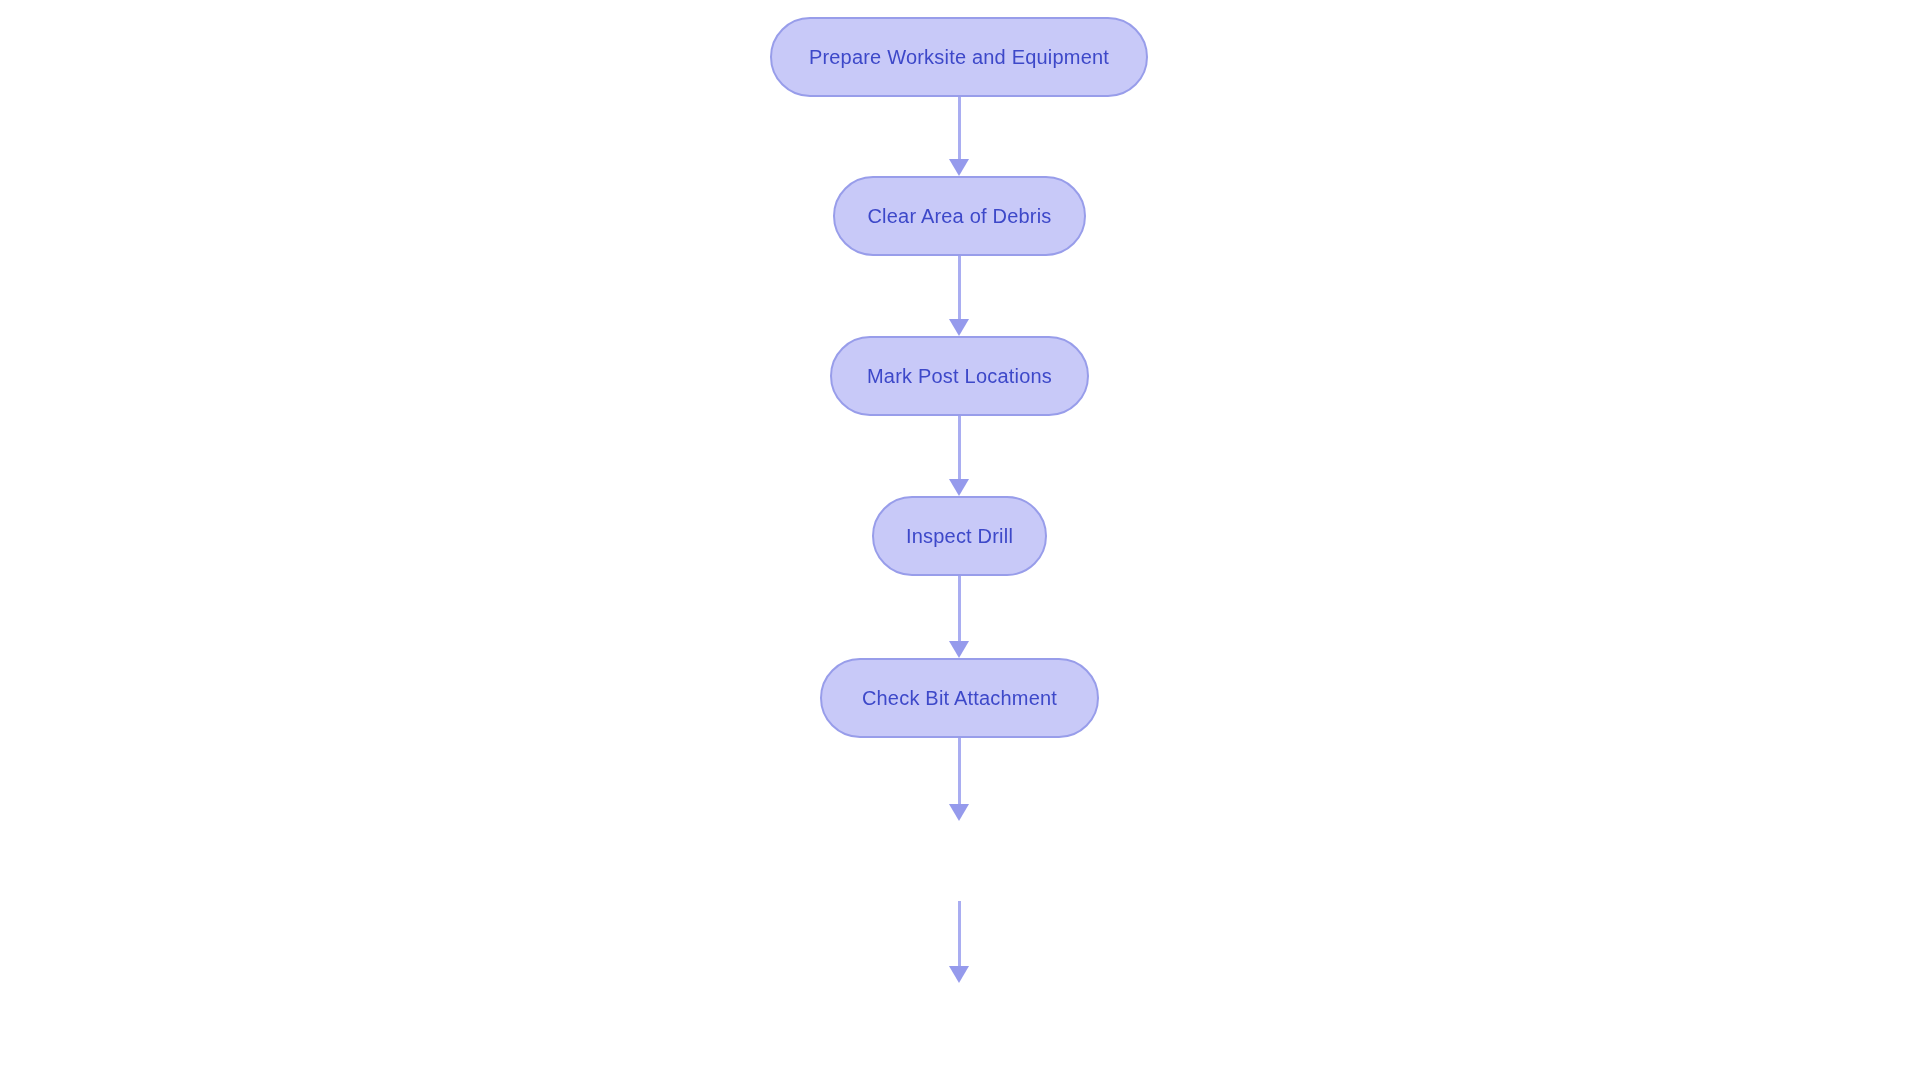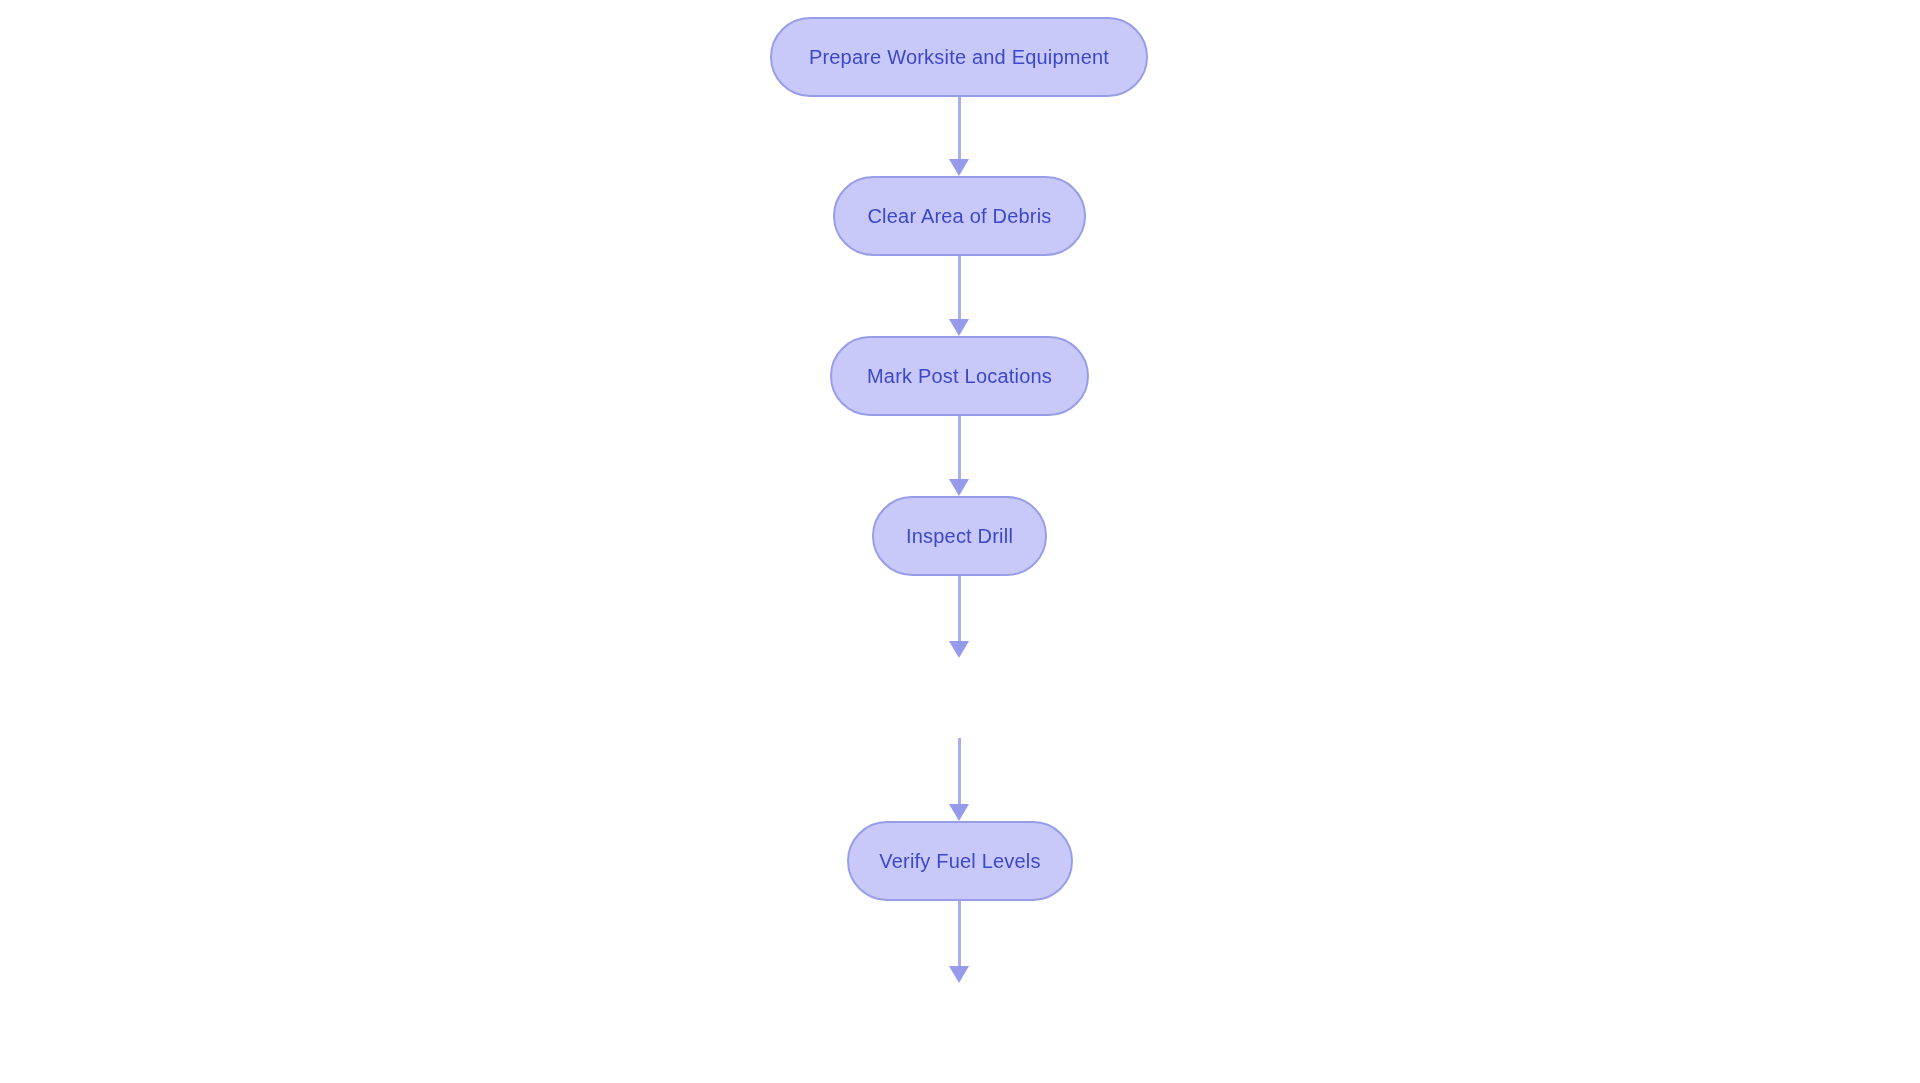--- a/index.html
+++ b/index.html
@@ -65,24 +65,24 @@
   </div>
 
   <div class="node" style="left:872px; top:496px; width:175px;">
     <span>Inspect Drill</span>
   </div>
 
   <div class="node" style="left:830px; top:336px; width:259px;">
     <span>Mark Post Locations</span>
   </div>
 
+  <div class="node" style="left:820px; top:658px; width:279px;">
+    <span>Check Bit Attachment</span>
+  </div>
 
-  <div class="node" style="left:847px; top:821px; width:226px;">
-    <span>Verify Fuel Levels</span>
-  </div>
 
 
   <div class="arrow" style="left:949px; top:97px; height:79px;">
     <div class="shaft"></div>
     <div class="head"></div>
   </div>
 
   <div class="arrow" style="left:949px; top:256px; height:80px;">
     <div class="shaft"></div>
     <div class="head"></div>

